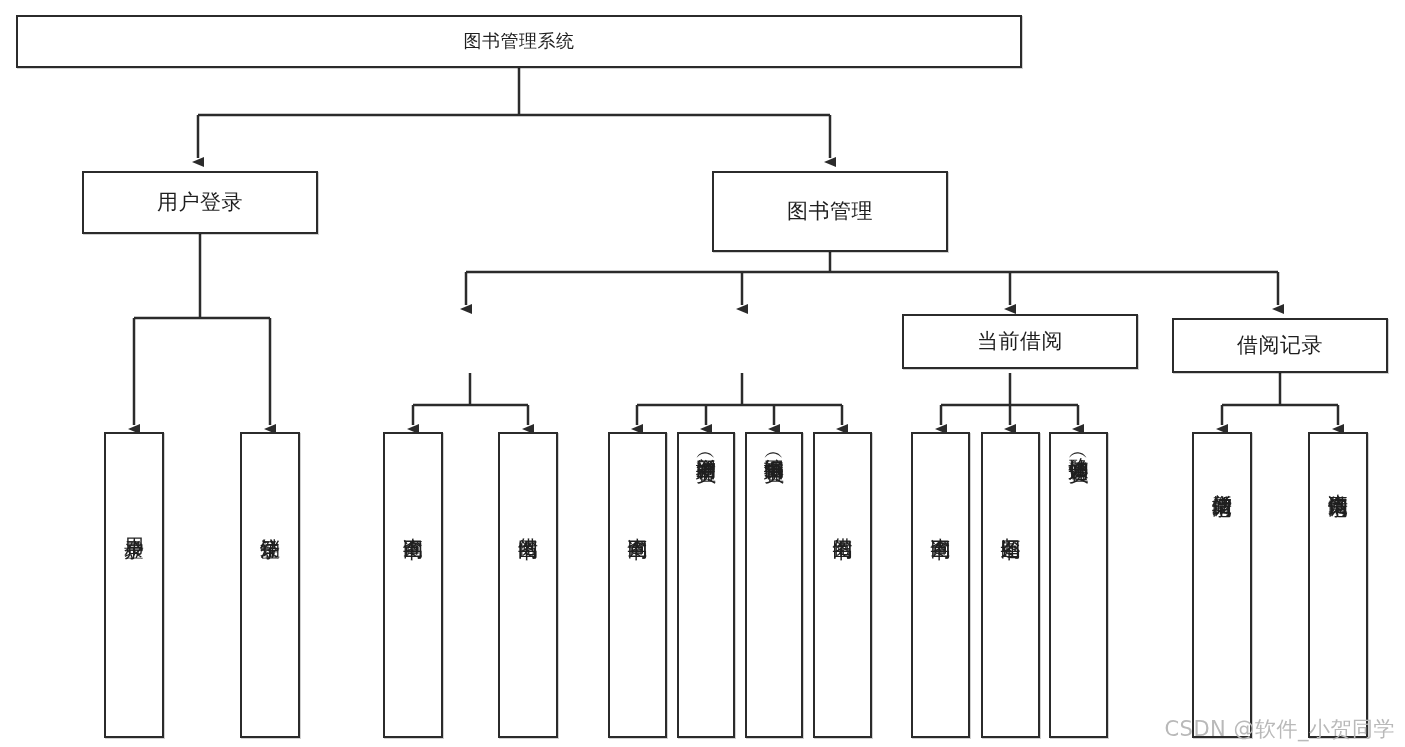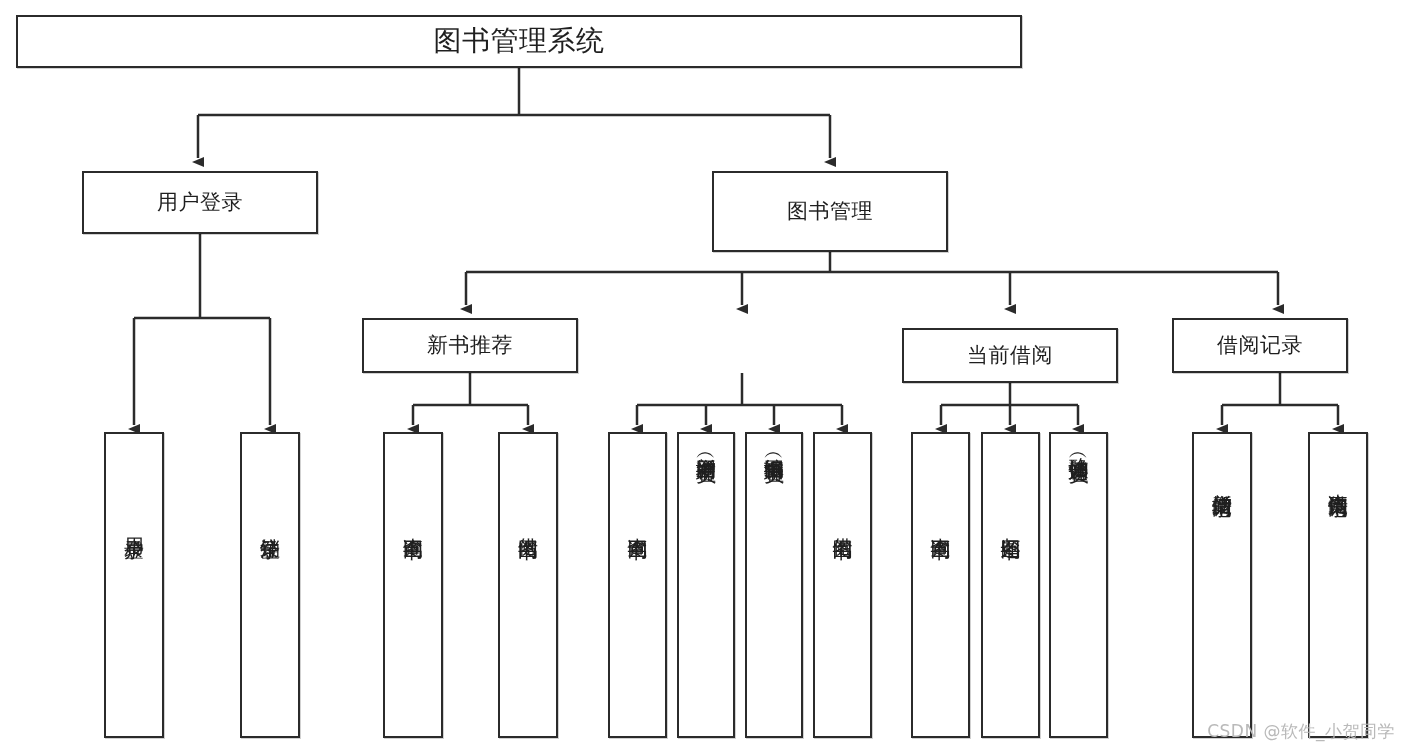--- a/index.html
+++ b/index.html
@@ -38,40 +38,40 @@
     color: #1a1a1a;
     box-shadow: 1px 1px 0 rgba(0,0,0,0.18);
   }
   .node .label {
     font-size: 21px;
     line-height: 1.15;
     letter-spacing: 0.5px;
     white-space: nowrap;
     color: #1f1f1f;
   }
-  .node.root .label { font-size: 28px; text-align: right; }
+  .node.root .label { font-size: 18px; text-align: right; }
   .node.leaf {
     align-items: flex-start;
     padding-top: 8px;
   }
   .node.leaf .label {
     writing-mode: vertical-rl;
     text-orientation: upright;
     font-size: 20px;
     line-height: 1.45;
     letter-spacing: 1px;
     white-space: normal;
     max-height: 100%;
     text-align: center;
   }
   #watermark {
     position: absolute;
     right: 10px;
     bottom: 4px;
-    font-size: 17px;
+    font-size: 21px;
     color: #b9b9b9;
     white-space: nowrap;
     letter-spacing: 0.5px;
     pointer-events: none;
   }
 </style>
 </head>
 <body>
 
 <div id="diagram-root">
@@ -130,27 +130,24 @@
     <span class="label">图书管理系统</span>
   </div>
 
   <div class="node" style="left:82px; top:171px; width:236px; height:63px;">
     <span class="label">用户登录</span>
   </div>
   <div class="node" style="left:712px; top:171px; width:236px; height:81px;">
     <span class="label">图书管理</span>
   </div>
 
-  <div class="node" style="left:362px; top:318px; width:216px; height:55px;">
-    <span class="label">新书推荐</span>
-  </div>
-  <div class="node" style="left:902px; top:328px; width:216px; height:55px;align-items:center;">
+  <div class="node" style="left:902px; top:314px; width:236px; height:55px;align-items:center;">
     <span class="label">当前借阅</span>
   </div>
-  <div class="node" style="left:1172px; top:318px; width:176px; height:55px;">
+  <div class="node" style="left:1172px; top:318px; width:216px; height:55px;">
     <span class="label">借阅记录</span>
   </div>
 
   <div class="node leaf" style="left:104px; top:432px; width:60px; height:306px; padding-top:88px;">
     <span class="label">用户登录</span>
   </div>
   <div class="node leaf" style="left:240px; top:432px; width:60px; height:306px; padding-top:88px;">
     <span class="label">注销登录</span>
   </div>
 

